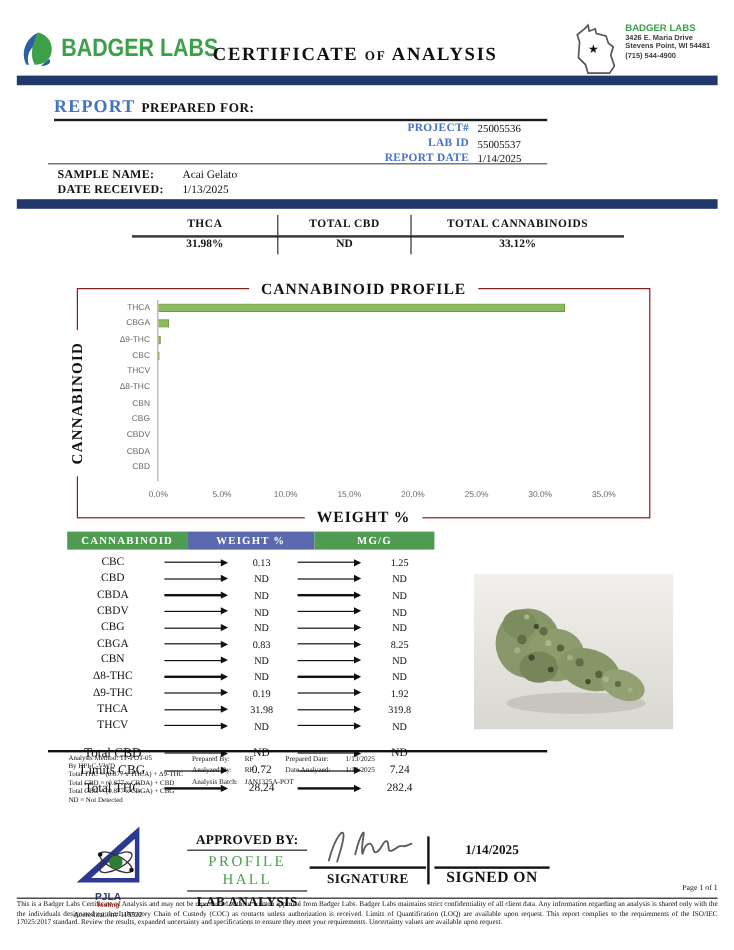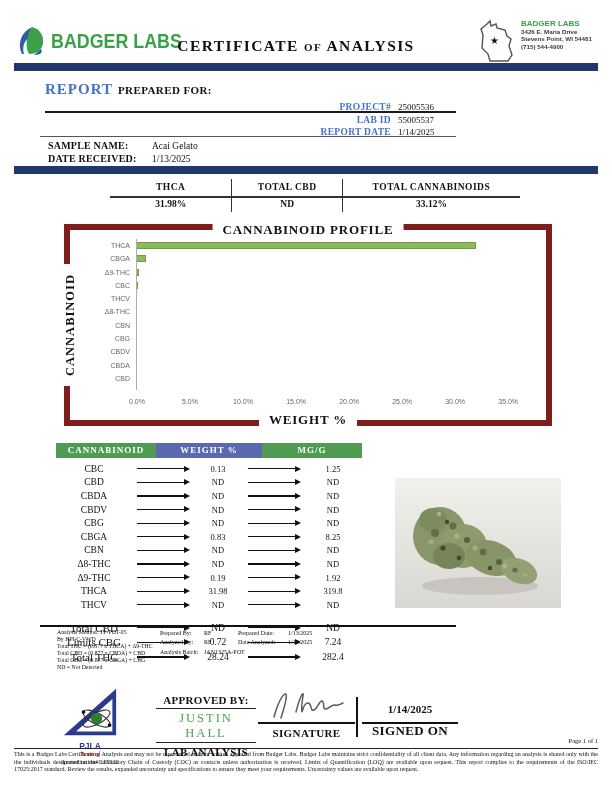--- a/index.html
+++ b/index.html
@@ -12,21 +12,21 @@
               font-size:21px;color:#3BA149;letter-spacing:0px;transform:scaleX(.85);transform-origin:left center;}
   .doc-title{position:absolute;left:120px;right:140px;top:37px;text-align:center;font-weight:700;
              font-size:15.5px;letter-spacing:1.4px;font-variant:small-caps;}
   .lab-block{position:absolute;left:476px;top:19px;display:flex;gap:3px;}
   .lab-text{font-family:"Liberation Sans",sans-serif;}
   .lab-name{font-size:8px;font-weight:700;color:#3BA149;line-height:9px;}
   .lab-line{font-size:6.2px;font-weight:700;color:#3c3c3c;line-height:7.4px;}
   .navy-bar{position:absolute;left:14px;width:584px;height:8px;background:#20386B;}
 
   
-  .report-head{position:absolute;left:45px;top:80px;width:411px;border-bottom:2px solid #1b1b1b;padding-bottom:13px;}
+  .report-head{position:absolute;left:45px;top:80px;width:411px;border-bottom:2px solid #1b1b1b;padding-bottom:1px;}
   .report-word{color:#4472C4;font-size:15px;font-weight:700;letter-spacing:1px;}
   .prepared-word{font-size:11px;font-weight:700;letter-spacing:.4px;margin-left:5px;}
   .client{position:absolute;left:48px;top:101px;line-height:12.5px;font-size:9.5px;}
   .client-name{font-weight:700;font-size:10px;}
   .meta{position:absolute;left:288px;top:101px;width:168px;}
   .meta-row{display:flex;line-height:12.5px;}
   .meta-label{flex:1;text-align:right;font-weight:700;font-size:9.5px;color:#4472C4;letter-spacing:.3px;}
   .meta-value{width:58px;padding-left:7px;font-size:9px;}
   .hr1{position:absolute;left:40px;top:136px;width:416px;height:1px;background:#555;}
   .sample{position:absolute;left:48px;top:140px;}
@@ -39,21 +39,21 @@
   .summary-grid{display:flex;height:100%;}
   .sum-col{text-align:center;}
   .sum-col.c1{width:122px;}
   .sum-col.c2{width:110px;border-left:1px solid #333;border-right:1px solid #333;}
   .sum-col.c3{width:178px;}
   .sum-h{height:17px;line-height:17px;font-weight:700;font-size:9.5px;letter-spacing:.5px;}
   .sum-v{height:15px;line-height:16px;font-weight:700;font-size:9.5px;}
   .sum-line{position:absolute;left:0;right:0;top:17px;height:1.5px;background:#333;}
 
   
-  .chart{position:absolute;left:64px;top:224px;width:476px;height:190px;border:6px solid #7f1d1d;}
+  .chart{position:absolute;left:64px;top:240px;width:476px;height:190px;border:1px solid #7f1d1d;}
   .chart-title{position:absolute;top:-8px;left:50%;transform:translateX(-50%);background:#fff;
                padding:0 10px;font-weight:700;font-size:13px;letter-spacing:.8px;white-space:nowrap;}
   .chart-ylabel{position:absolute;left:0;top:50%;transform:translate(-50%,-50%) rotate(-90deg);
                 background:#fff;padding:0 10px;font-weight:700;font-size:12.5px;letter-spacing:1px;white-space:nowrap;}
   .chart-xlabel{position:absolute;bottom:-8px;left:50%;transform:translateX(-50%);background:#fff;
                 padding:0 10px;font-weight:700;font-size:13px;letter-spacing:.8px;white-space:nowrap;}
   .plot{position:absolute;left:6px;right:6px;top:9px;bottom:30px;display:flex;}
   .cats{width:60px;display:flex;flex-direction:column;}
   .chart-cat{height:13.3px;line-height:13.3px;text-align:right;padding-right:6px;
              font-family:"Liberation Sans",sans-serif;font-size:7px;color:#666;}
@@ -429,21 +429,21 @@
       <circle cx="23" cy="27" r="2" fill="#111"></circle>
         <circle cx="51" cy="41" r="2" fill="#111"></circle>
     </svg>
     <div class="pjla-name">PJLA</div>
     <div class="pjla-sub">Testing</div>
     <div class="pjla-accred">Accreditation# 115522</div>
   </div>
 
   <div class="approved">
     <div class="approved-label">APPROVED BY:</div>
-    <div class="approver">JUSTIN HALL</div>
+    <div class="approver">PROFILE HALL</div>
     <div class="approver-title">LAB ANALYSIS</div>
   </div>
 
   <svg class="sig-svg" width="84" height="40" viewBox="0 0 84 40">
     <g fill="none" stroke="#5a5a5a" stroke-width="1.5" stroke-linecap="round">
       <path d="M8 34 C14 12 22 5 20 16 C19 23 16 31 15 35"></path>
       <path d="M30 29 C34 13 38 7 37 13 C36 19 35 25 36 29 C37 25 39 20 42 20 C46 20 44 29 48 27 C52 25 53 18 56 18 C59 18 56 27 60 26 C64 25 66 21 69 22 C72 23 74 21 77 20"></path>
     </g>
   </svg>
   <div class="sig-line"></div>

